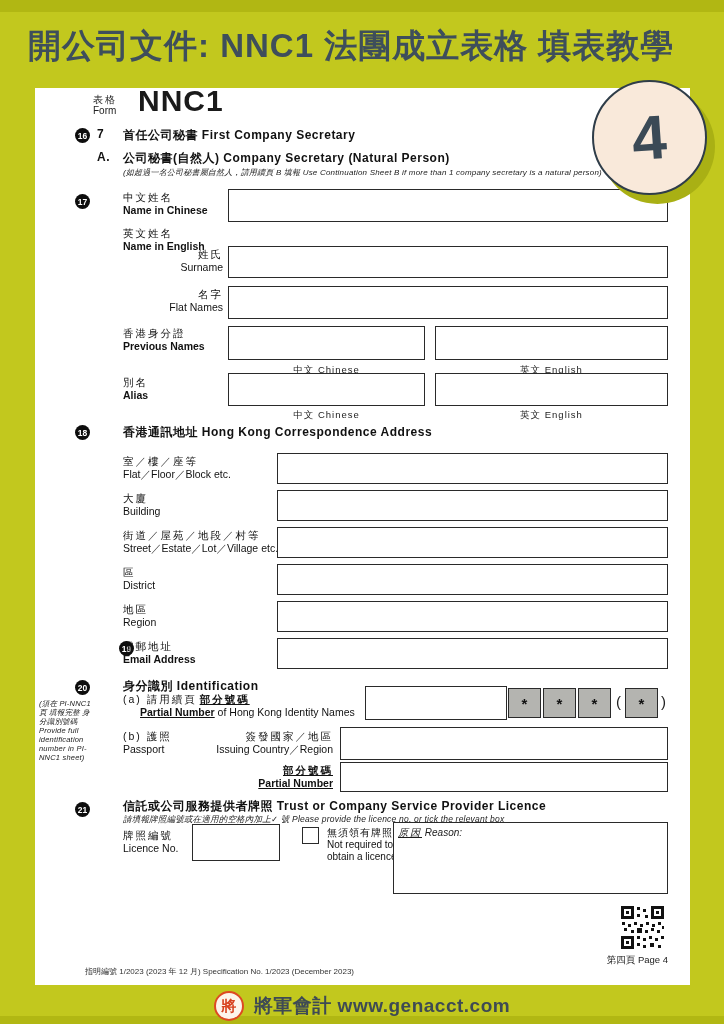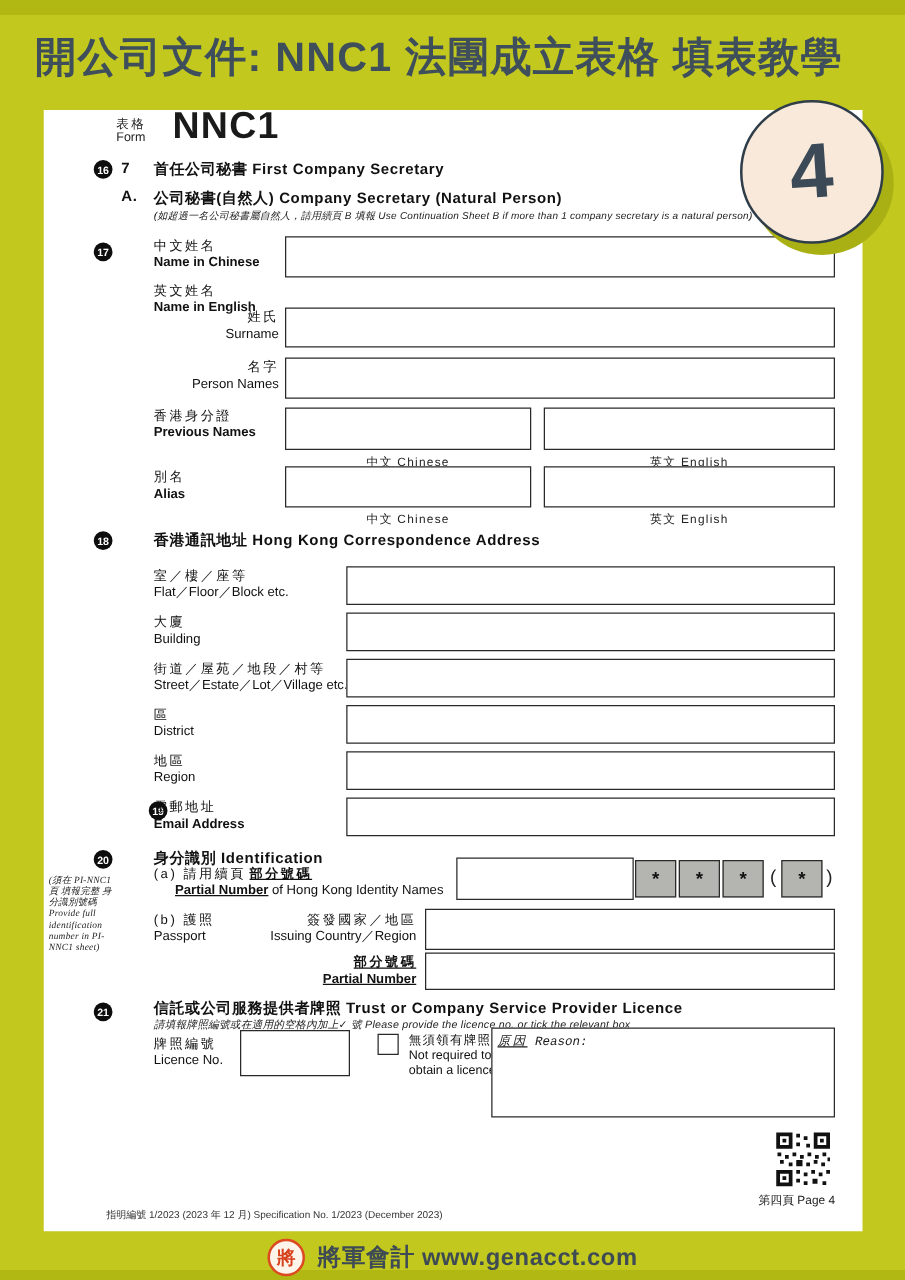--- a/index.html
+++ b/index.html
@@ -12,21 +12,21 @@
   .abs{position:absolute;}
   .strip{position:absolute;left:0;width:724px;background:#b1b713;}
   .banner-title{
     position:absolute;left:28px;top:24px;width:670px;
     font-size:33px;font-weight:bold;color:#3e4e5b;letter-spacing:1px;white-space:nowrap;
   }
   .page{
     position:absolute;left:35px;top:88px;width:655px;height:897px;
     background:#ffffff;color:#1a1a1a;
   }
-  .ibox{position:absolute;border:1.5px solid #2a2a2a;background:#fff;box-sizing:border-box;font-family:Liberation Mono, monospace;}
+  .ibox{position:absolute;border:1.5px solid #2a2a2a;background:#fff;box-sizing:border-box;}
   .zh{letter-spacing:2px;}
   .lbl{font-size:10.5px;line-height:13px;color:#111;}
   .b{font-weight:bold;}
   .it{font-style:italic;}
   .ul{text-decoration:underline;}
   .right{text-align:right;}
   .center{text-align:center;}
   .sec-title{font-size:12px;font-weight:bold;color:#111;letter-spacing:0.5px;}
   .note{font-size:8px;font-style:italic;color:#222;letter-spacing:0.2px;}
   .badge{
@@ -97,21 +97,21 @@
   </div>
 
   <div class="abs lbl right" style="left:88px;top:160px;width:100px;">
     <div class="zh">姓氏</div>
     <div>Surname</div>
   </div>
   <div class="ibox" style="left:193px;top:158px;width:440px;height:32px;"></div>
 
   <div class="abs lbl right" style="left:88px;top:200px;width:100px;">
     <div class="zh">名字</div>
-    <div>Person Names</div>
+    <div>Flat Names</div>
   </div>
   <div class="ibox" style="left:193px;top:198px;width:440px;height:33px;"></div>
 
   <div class="abs lbl" style="left:88px;top:239px;">
     <div class="zh">香港身分證</div>
     <div class="b">Previous Names</div>
   </div>
   <div class="ibox" style="left:193px;top:238px;width:197px;height:34px;"></div>
   <div class="ibox" style="left:400px;top:238px;width:233px;height:34px;"></div>
   <div class="abs colcap center" style="left:193px;top:276px;width:197px;">中文  Chinese</div>
@@ -161,21 +161,21 @@
 
   <div class="badge" style="left:40px;top:553px;margin-left:44px;">19</div>
   <div class="abs lbl" style="left:88px;top:552px;">
     <div class="zh">電郵地址</div>
     <div class="b">Email Address</div>
   </div>
   <div class="ibox" style="left:242px;top:550px;width:391px;height:31px;"></div>
 
   <div class="badge" style="left:40px;top:592px;">20</div>
   <div class="abs sec-title" style="left:88px;top:590px;">身分識別 Identification</div>
-  <div class="abs note" style="left:4px;top:611px;width:55px;font-size:7.5px;line-height:9px;font-family:Liberation Serif, serif;">(須在 PI-NNC1 頁 填報完整 身分識別號碼 Provide full identification number in PI-NNC1 sheet)</div>
+  <div class="abs note" style="left:4px;top:611px;width:55px;font-size:7.5px;line-height:9px;">(須在 PI-NNC1 頁 填報完整 身分識別號碼 Provide full identification number in PI-NNC1 sheet)</div>
 
   <div class="abs lbl" style="left:88px;top:605px;">
     <div>
       <span class="zh">(a) 請用續頁</span>
       <span class="zh ul b">部分號碼</span>
     </div>
     <div style="padding-left:17px;">
       <span class="ul b">Partial Number</span><span> of Hong Kong Identity Names</span>
     </div>
   </div>

